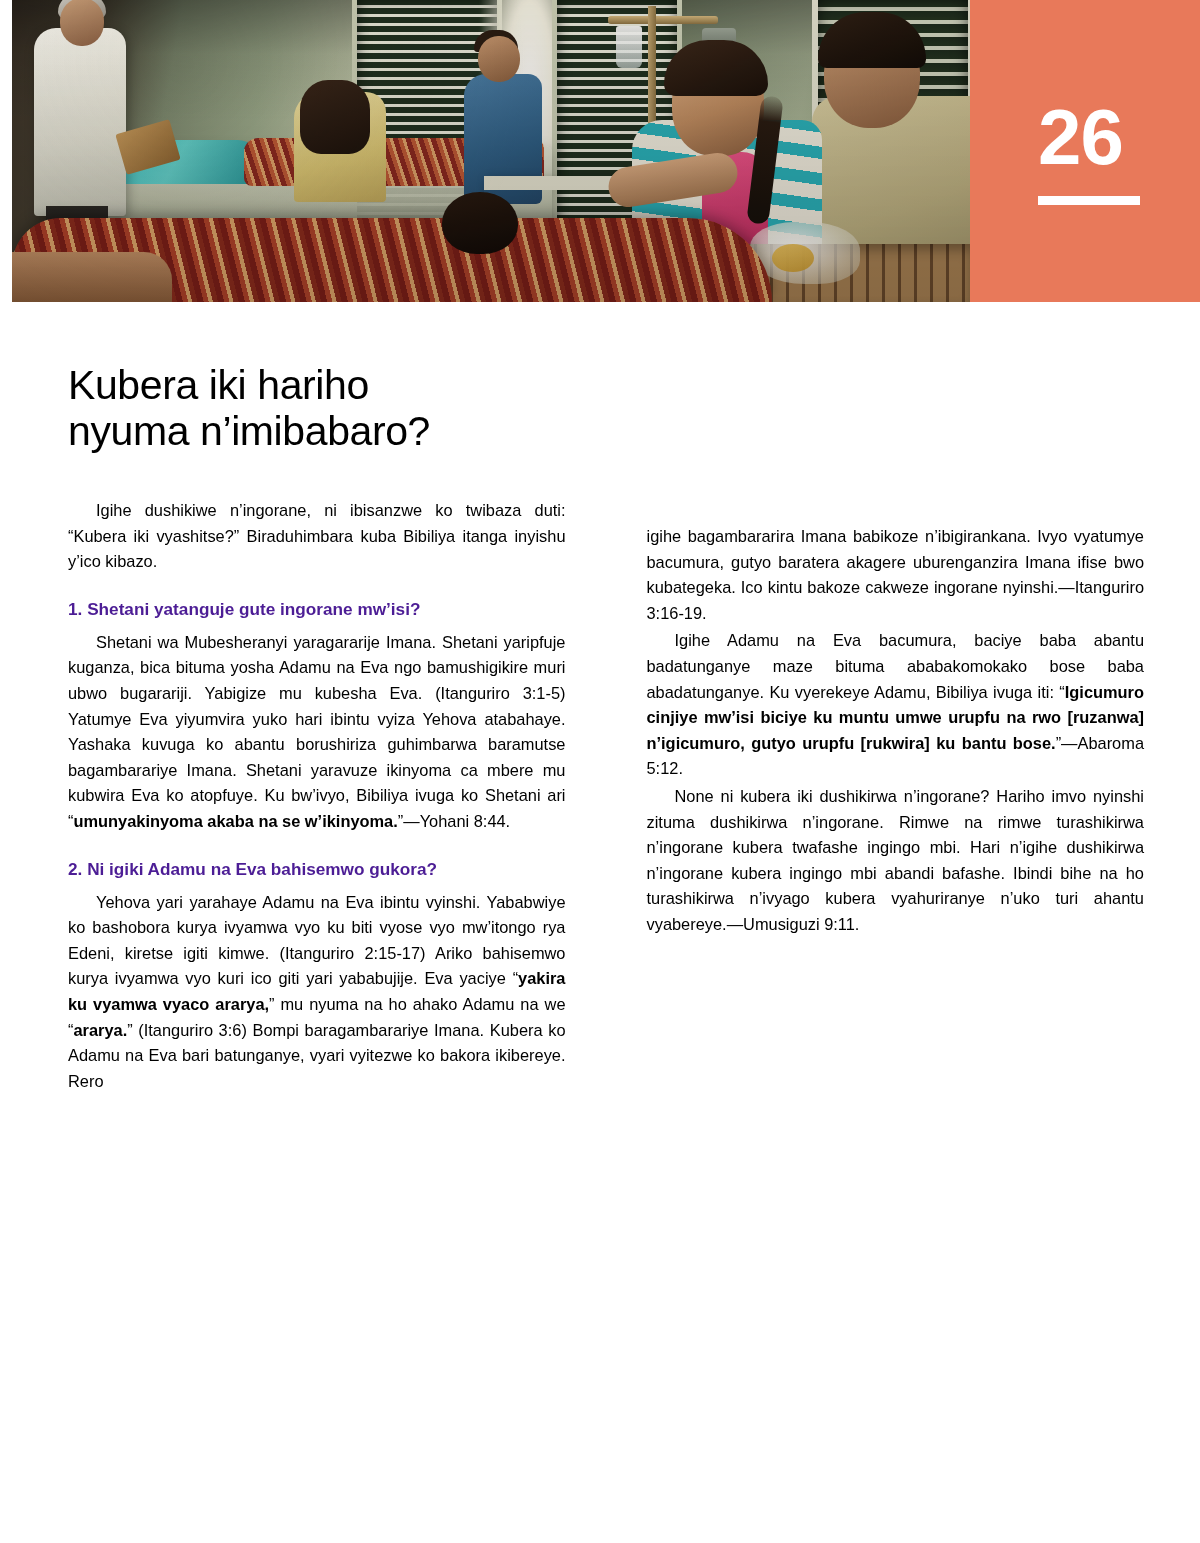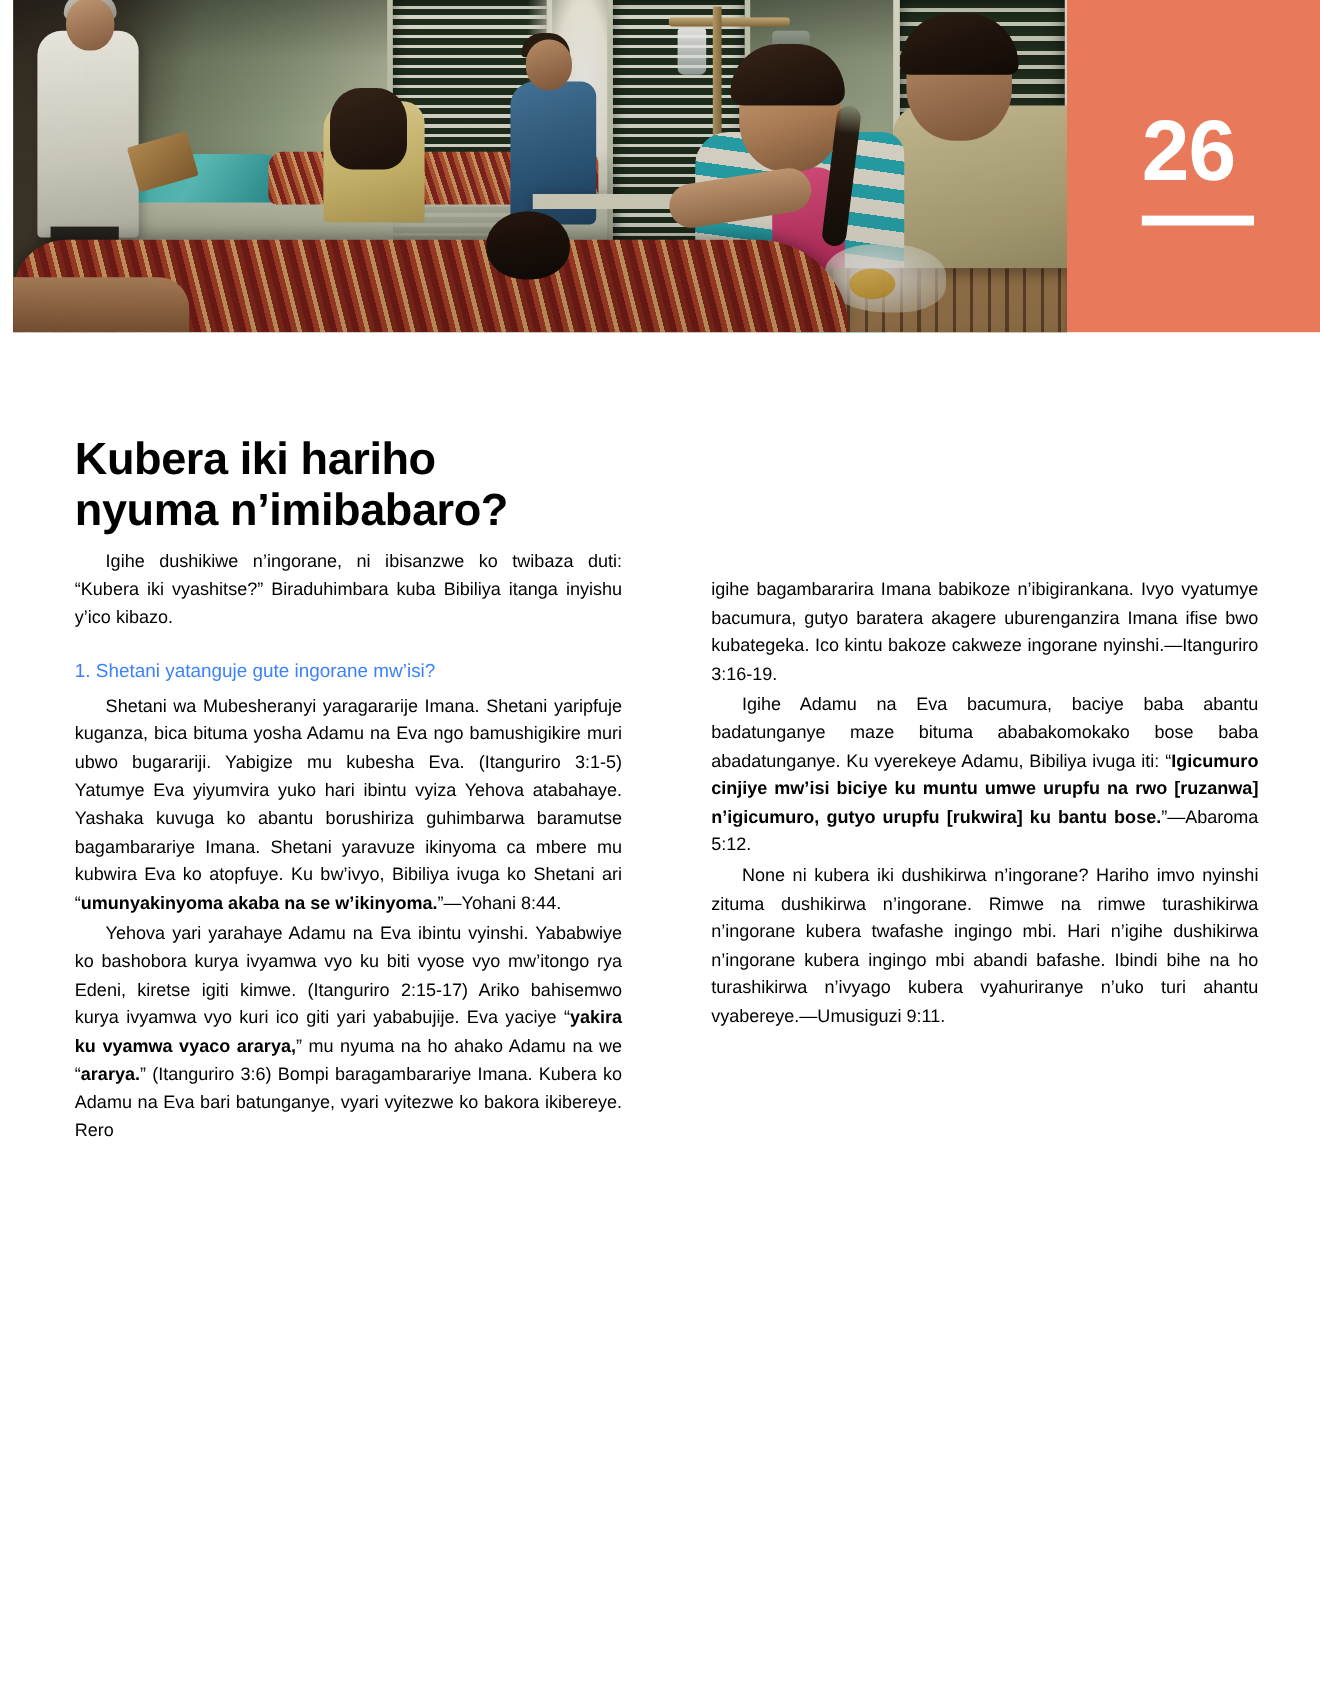--- a/index.html
+++ b/index.html
@@ -295,24 +295,24 @@
     top: 196px;
     width: 102px;
     height: 9px;
     background: #ffffff;
   }
 
   
   .page-title {
     position: absolute;
     left: 68px;
-    top: 368px;
+    top: 336px;
     width: 620px;
     font-size: 41px;
-    font-weight: bold;
+    font-weight: normal;
     line-height: 1.12;
     letter-spacing: -0.4px;
     color: #000000;
   }
   .page-title .ln { display: block; }
 
   
   .columns {
     position: absolute;
     left: 68px;
@@ -328,22 +328,22 @@
     font-size: 16.4px;
     line-height: 25.6px;
     text-align: justify;
     text-indent: 28px;
     -webkit-hyphens: auto;
     hyphens: auto;
   }
 
   .section-heading {
     font-size: 17.2px;
-    font-weight: normal;
-    color: #3b82f6;
+    font-weight: bold;
+    color: #4c1d95;
     line-height: 25px;
     margin: 22px 0 8px 0;
     padding-left: 28px;
     text-indent: -28px;
   }
   .section-heading.first { margin-top: 22px; }
 
   b.em { font-weight: bold; }
 </style>
 </head>
@@ -407,20 +407,21 @@
 <div class="columns">
 
   <div class="col">
 
     <p class="body">Igihe dushikiwe n’ingorane, ni ibisanzwe ko twibaza duti: “Kubera iki vyashitse?” Biraduhimbara kuba Bibiliya itanga inyishu y’ico kibazo.</p>
 
     <h2 class="section-heading first"><span>1.</span> <span>Shetani yatanguje gute ingorane mw’isi?</span></h2>
 
     <p class="body"><span>Shetani wa Mubesheranyi yaragararije Imana. Shetani yaripfuje kuganza, bica bituma yosha Adamu na Eva ngo bamushigikire muri ubwo bugarariji. Yabigize mu kubesha Eva. (Itanguriro 3:1-5) Yatumye Eva yiyumvira yuko hari ibintu vyiza Yehova atabahaye. Yashaka kuvuga ko abantu borushiriza guhimbarwa baramutse bagambarariye Imana. Shetani yaravuze ikinyoma ca mbere mu kubwira Eva ko atopfuye. Ku bw’ivyo, Bibiliya ivuga ko Shetani ari “</span><b class="em">umunyakinyoma akaba na se w’ikinyoma.</b><span>”—Yohani 8:44.</span></p>
 
+    <h2 class="section-heading"><span>2.</span> <span>Ni igiki Adamu na Eva bahisemwo gukora?</span></h2>
 
     <p class="body"><span>Yehova yari yarahaye Adamu na Eva ibintu vyinshi. Yababwiye ko bashobora kurya ivyamwa vyo ku biti vyose vyo mw’itongo rya Edeni, kiretse igiti kimwe. (Itanguriro 2:15-17) Ariko bahisemwo kurya ivyamwa vyo kuri ico giti yari yababujije. Eva yaciye “</span><b class="em">yakira ku vyamwa vyaco ararya,</b><span>” mu nyuma na ho ahako Adamu na we “</span><b class="em">ararya.</b><span>” (Itanguriro 3:6) Bompi baragambarariye Imana. Kubera ko Adamu na Eva bari batunganye, vyari vyitezwe ko bakora ikibereye. Rero</span></p>
 
   </div>
 
   <div class="col">
 
     <p class="body" style="text-indent:0;margin-top:26px;">igihe bagambararira Imana babikoze n’ibigirankana. Ivyo vyatumye bacumura, gutyo baratera akagere uburenganzira Imana ifise bwo kubategeka. Ico kintu bakoze cakweze ingorane nyinshi.—Itanguriro 3:16-19.</p>
 
 

